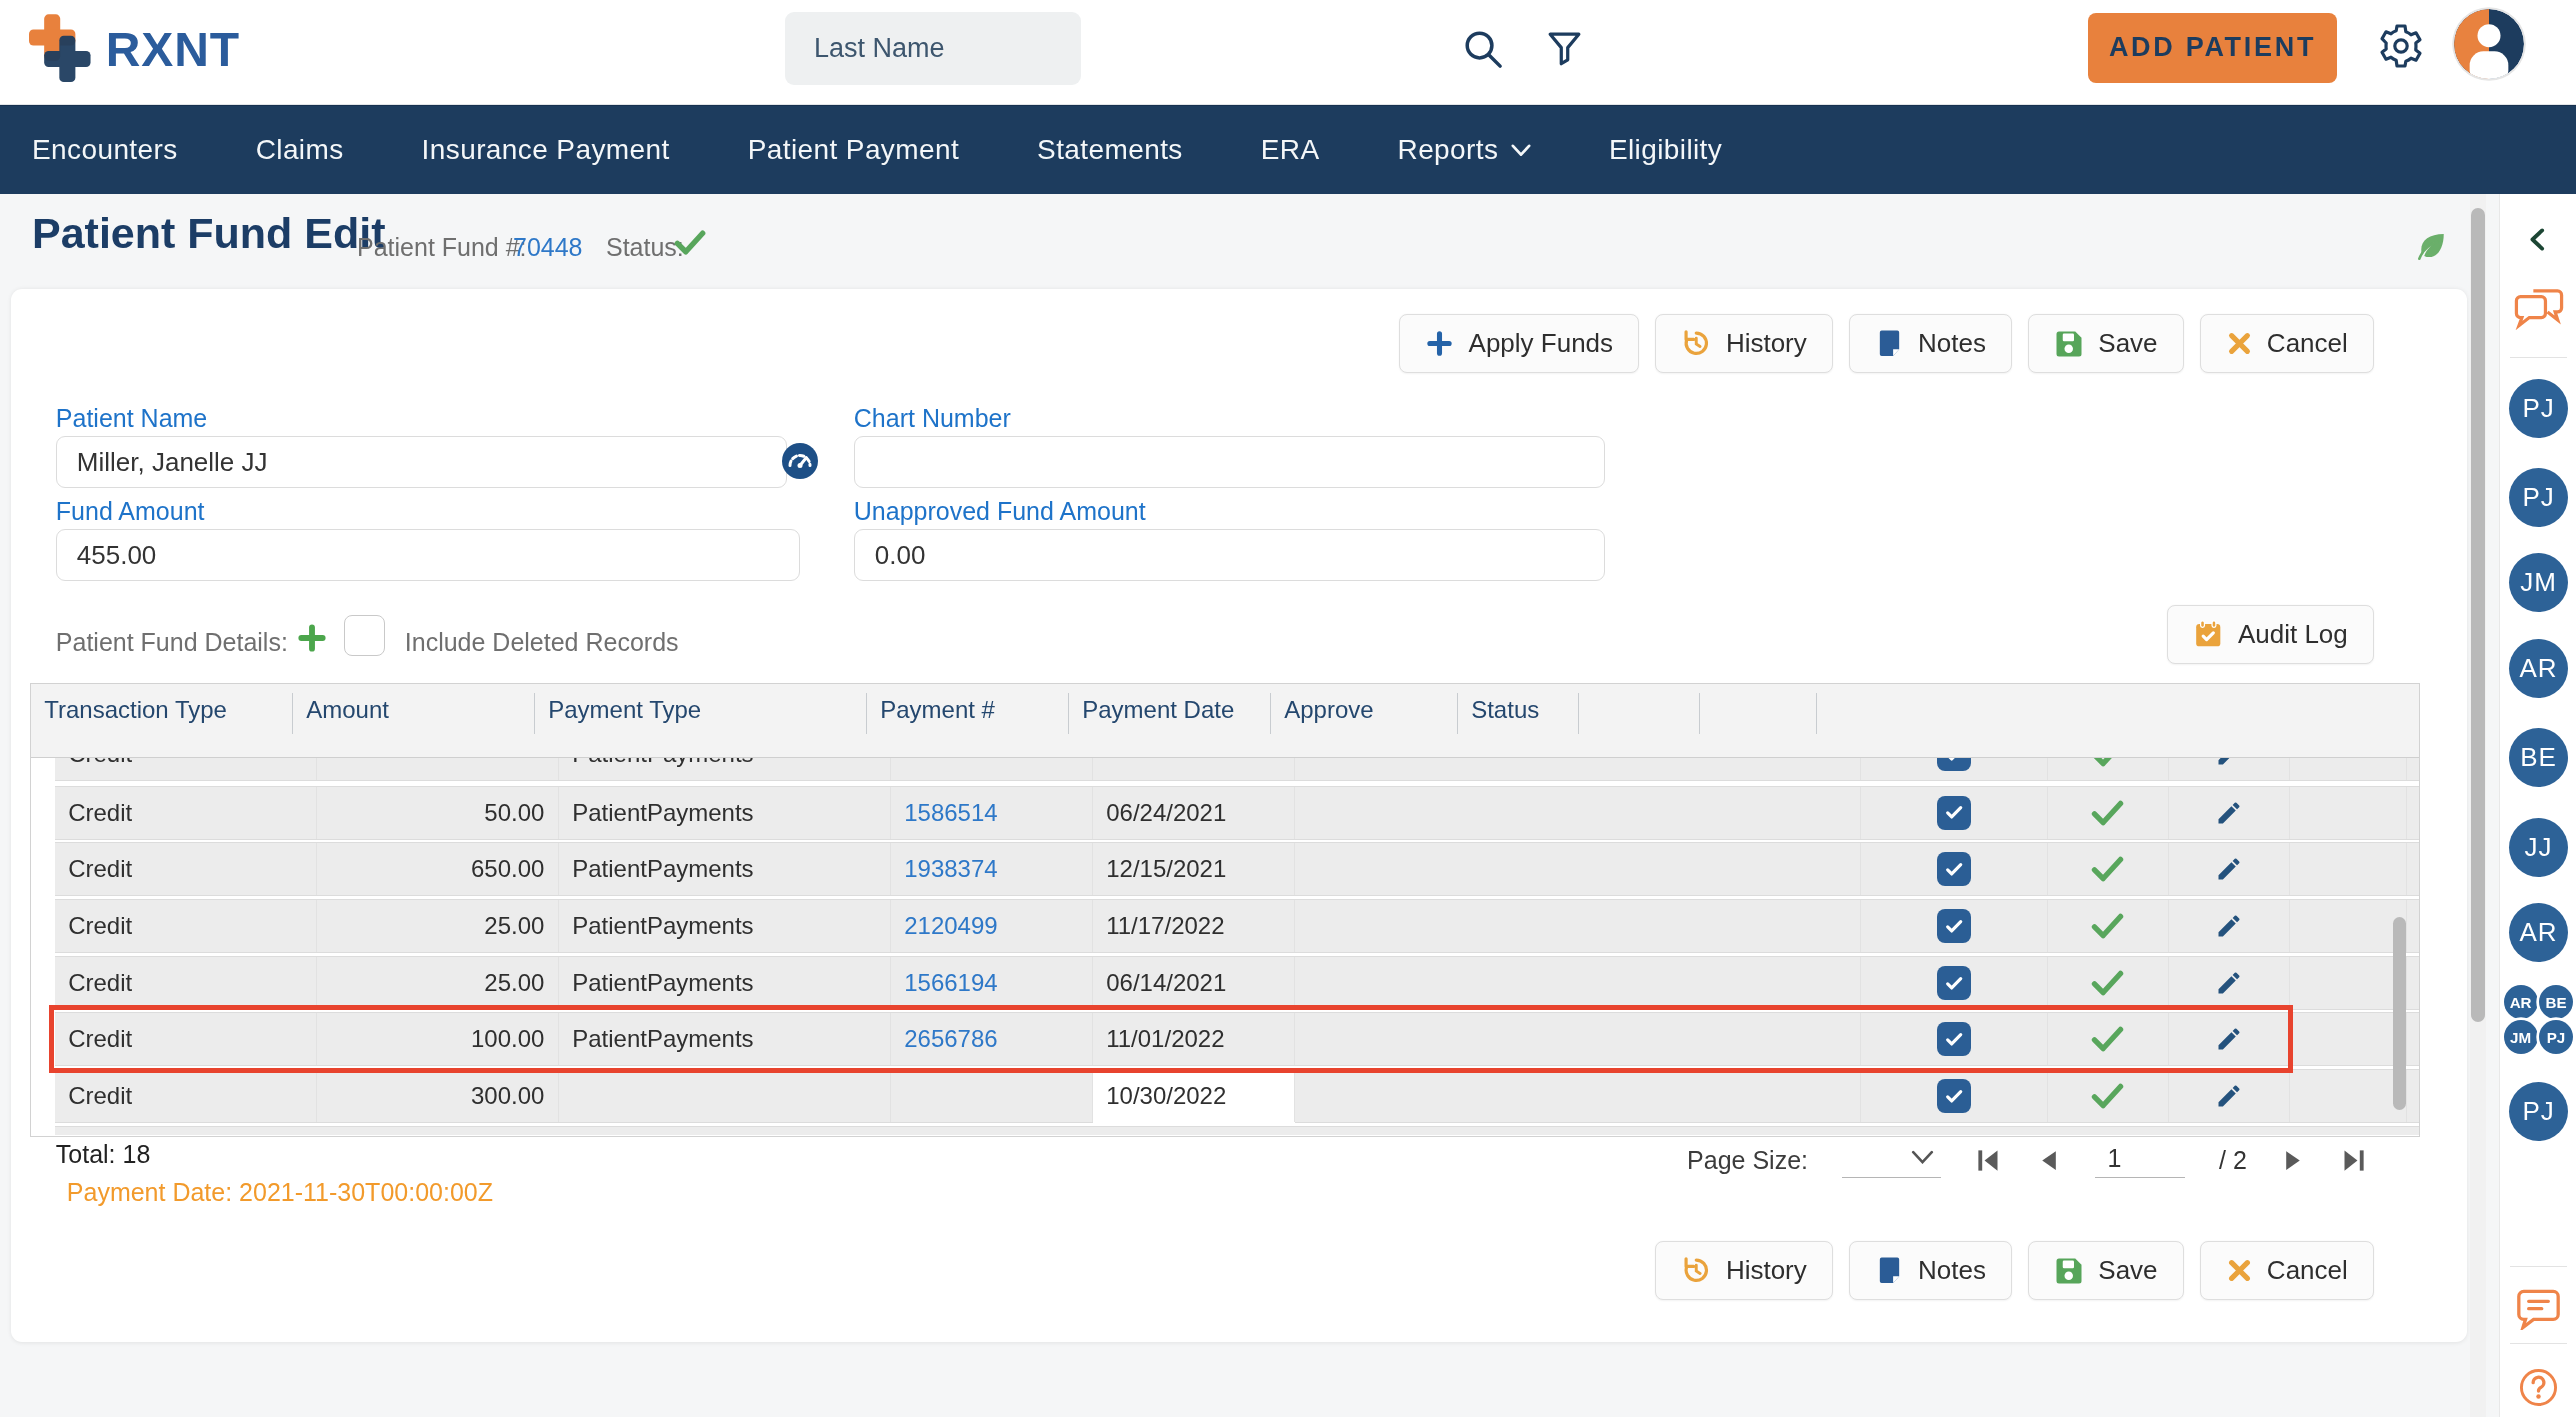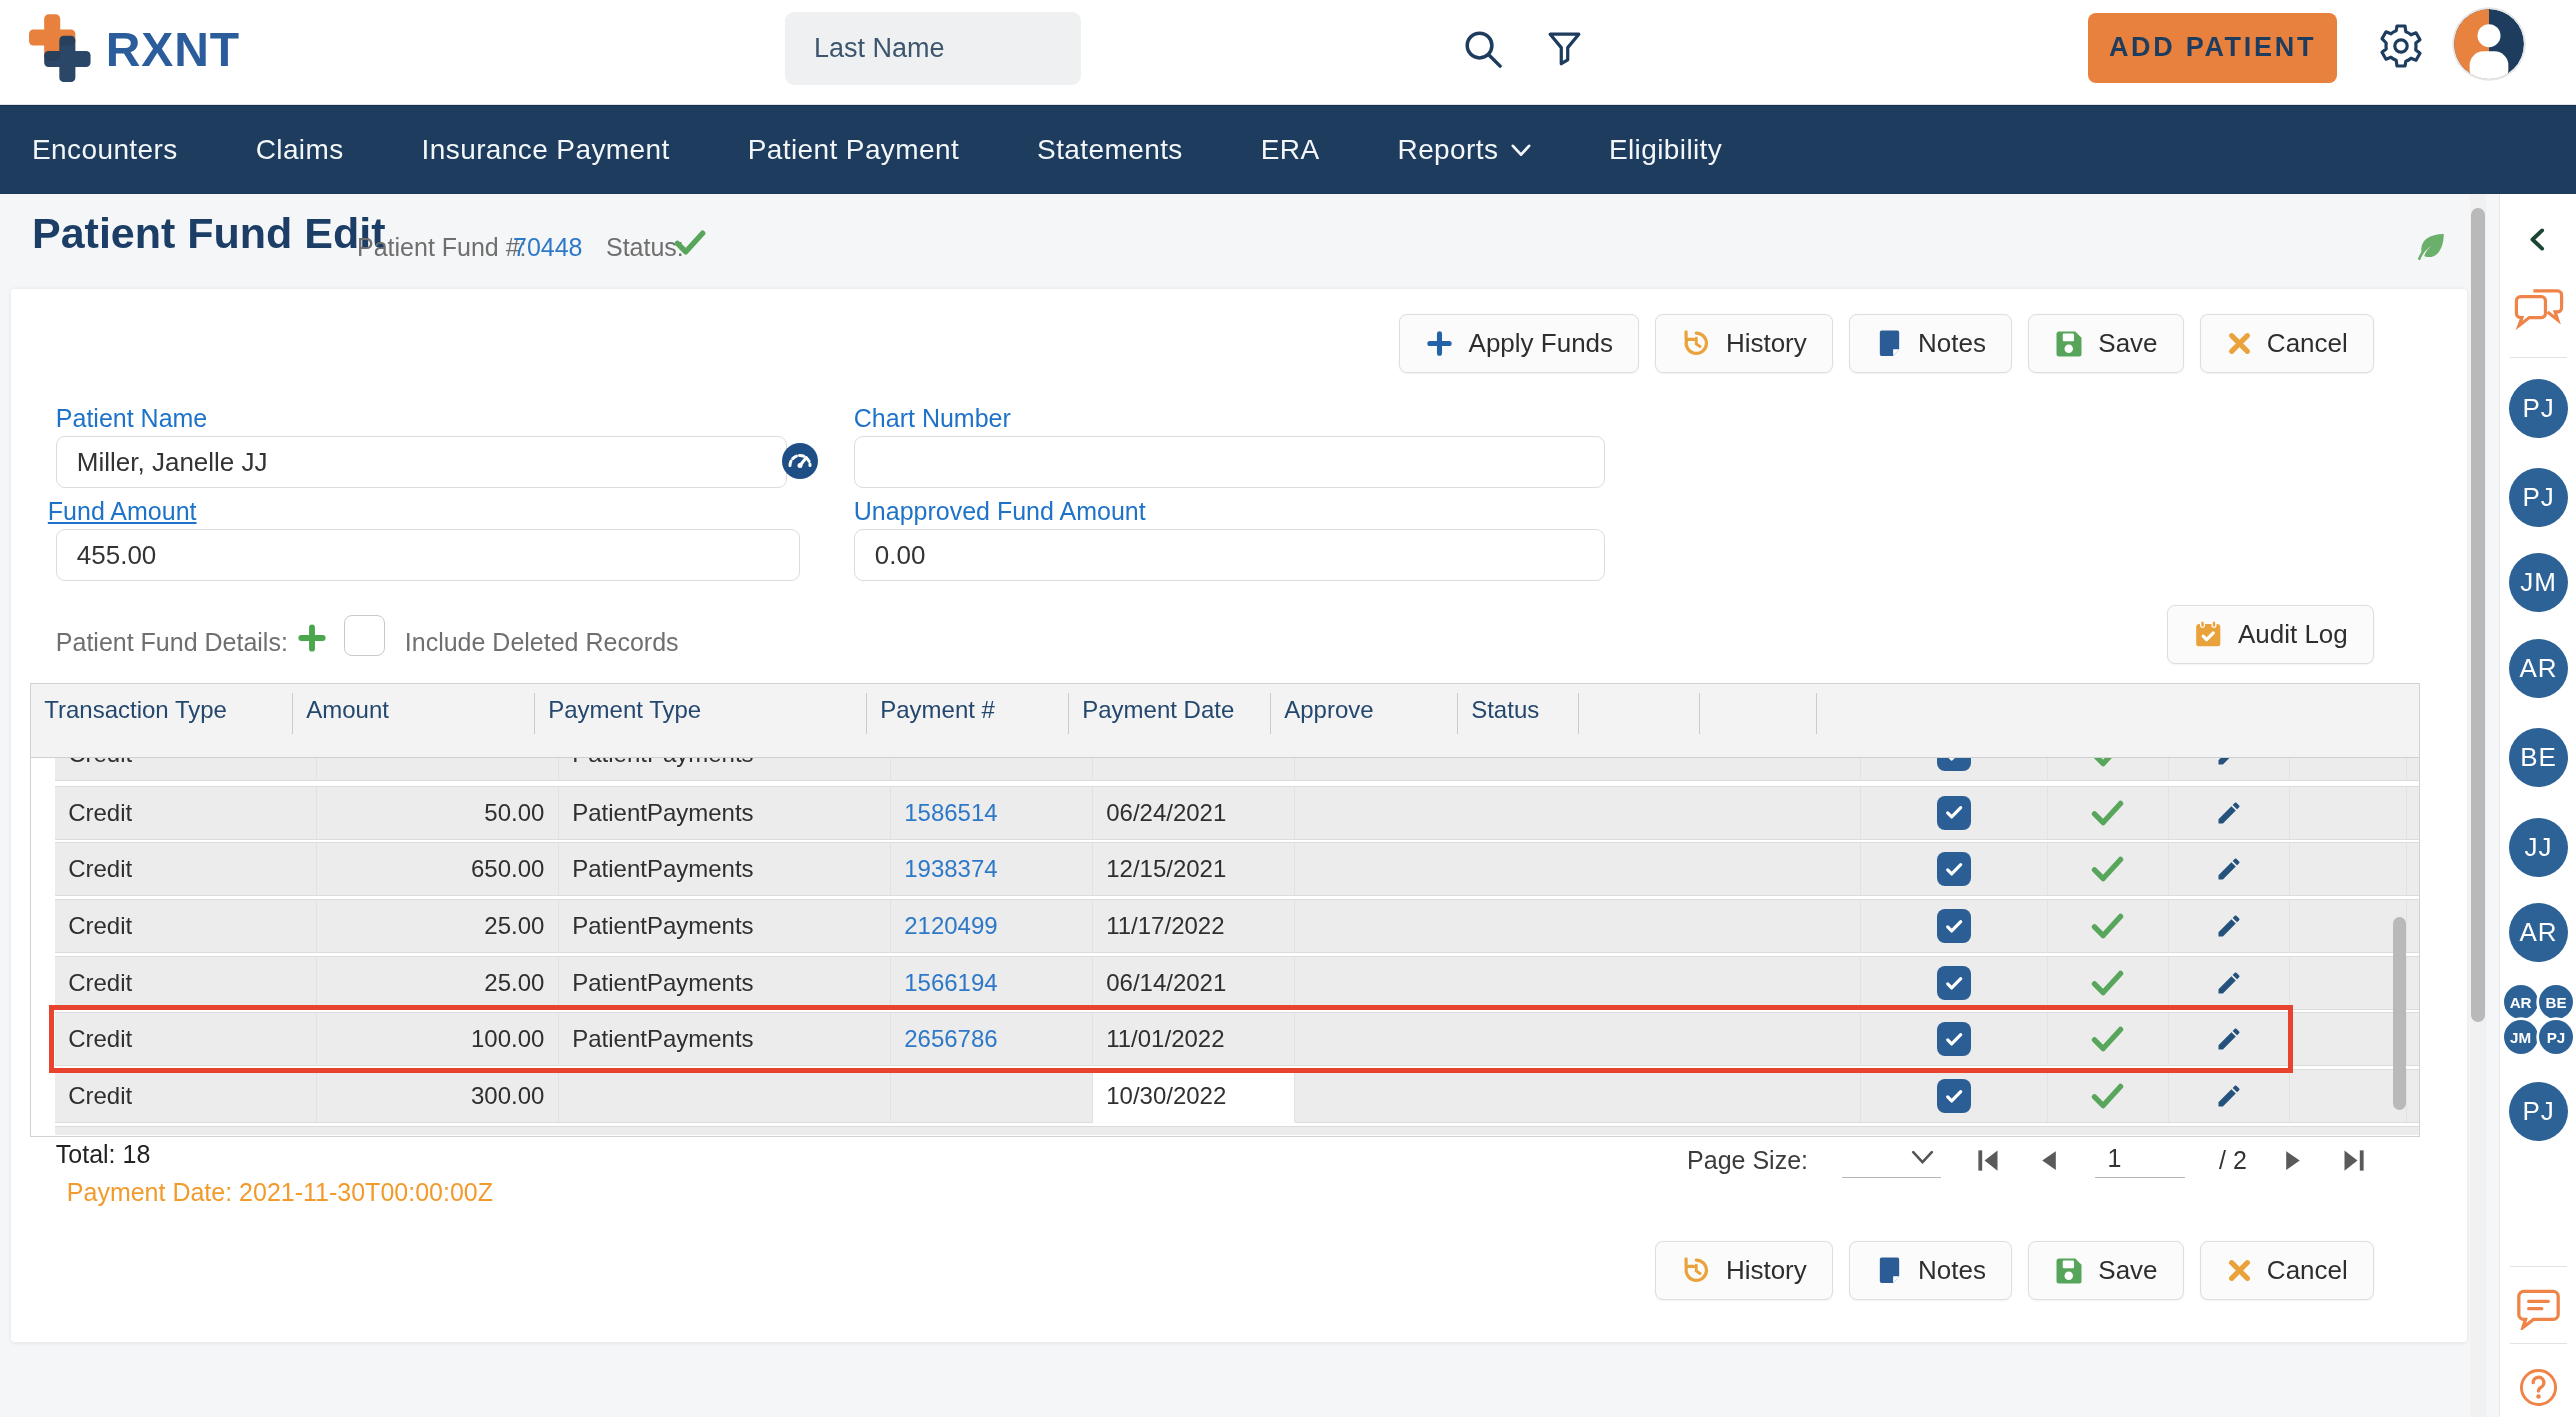--- a/index.html
+++ b/index.html
@@ -24,21 +24,21 @@
 
   
   .page-title { position:absolute; left:32px; top:209px; font-size:43px; font-weight:700; color:#1c3d66; }
   .fund-label { position:absolute; left:357px; top:233px; font-size:25px; color:#6f6f6f; }
   .fund-number { position:absolute; left:513px; top:233px; font-size:25px; color:#2e78c8; cursor:pointer; }
   .status-label { position:absolute; left:606px; top:233px; font-size:25px; color:#6f6f6f; }
   .title-check { position:absolute; left:674px; top:228px; }
   .leaf { position:absolute; left:2413px; top:228px; cursor:pointer; }
 
   
-  .card { position:absolute; left:10.8px; top:289px; width:2456px; height:1053px; background:#fff; border-radius:4px; box-shadow:0 0.9px 4.5px rgba(0,0,0,.08); }
+  .card { position:absolute; left:10.8px; top:289px; width:2456px; height:1053px; background:#fff; border-radius:11px; box-shadow:0 0.9px 4.5px rgba(0,0,0,.08); }
   .btn-group { position:absolute; right:93px; display:flex; gap:16px; }
   .btn { height:59px; display:flex; align-items:center; gap:14.3px; padding:0 25px; background:#fbfbfb; border:0.9px solid #dedede; border-radius:8px; font-size:26px; color:#2e2e2e; font-family:inherit; cursor:pointer; box-shadow:0 0.9px 1.8px rgba(0,0,0,.05); white-space:nowrap; }
 
   .f-label { position:absolute; font-size:25px; color:#1e73c9; }
   .f-input { position:absolute; height:52px; background:#fff; border:0.9px solid #dcdcdc; border-radius:9px; font-size:26px; color:#333; padding:0 20px; outline:none; font-family:inherit; }
   .meter-wrap { position:absolute; left:771px; top:154px; cursor:pointer; }
 
   .details-label { position:absolute; left:45px; top:339px; font-size:25px; color:#6f6f6f; }
   .add-detail { position:absolute; left:285px; top:333px; cursor:pointer; }
   .inc-del-box { position:absolute; left:333px; top:326px; width:41px; height:41px; background:#fff; border:1.8px solid #c9c9c9; border-radius:8px; cursor:pointer; }
@@ -243,21 +243,21 @@
     <svg width="36" height="36" viewBox="0 0 36 36">
       <circle cx="18" cy="18" r="18" fill="#1d4f86"></circle>
       <path d="M8 22.5a10 10 0 0 1 20 0" fill="none" stroke="#fff" stroke-width="3" stroke-linecap="round" stroke-dasharray="4.5 3"></path>
       <path d="M18 22.5l6.2-7.8" stroke="#fff" stroke-width="3" stroke-linecap="round"></path>
       <circle cx="18" cy="22.5" r="2.5" fill="#fff"></circle>
     </svg>
   </span>
   <label class="f-label" style="left:843px;top:115px;">Chart Number</label>
   <input class="f-input" style="left: 843px; top: 147px; width: 751px;" value="">
 
-  <label class="f-label" style="left:37px;top:208px;text-decoration:underline;">Fund Amount</label>
+  <label class="f-label" style="left:45px;top:208px;">Fund Amount</label>
   <input class="f-input" style="left: 45px; top: 240px; width: 744px;" value="455.00">
   <label class="f-label" style="left:843px;top:208px;">Unapproved Fund Amount</label>
   <input class="f-input" style="left: 843px; top: 240px; width: 751px;" value="0.00">
 
   <div class="details-label">Patient Fund Details:</div>
   <span class="add-detail">
     <svg width="32" height="32" viewBox="0 0 24 24">
         <path d="M12 4v16M4 12h16" stroke="#4ca64c" stroke-width="4.4" stroke-linecap="round"></path>
       </svg>
   </span>

